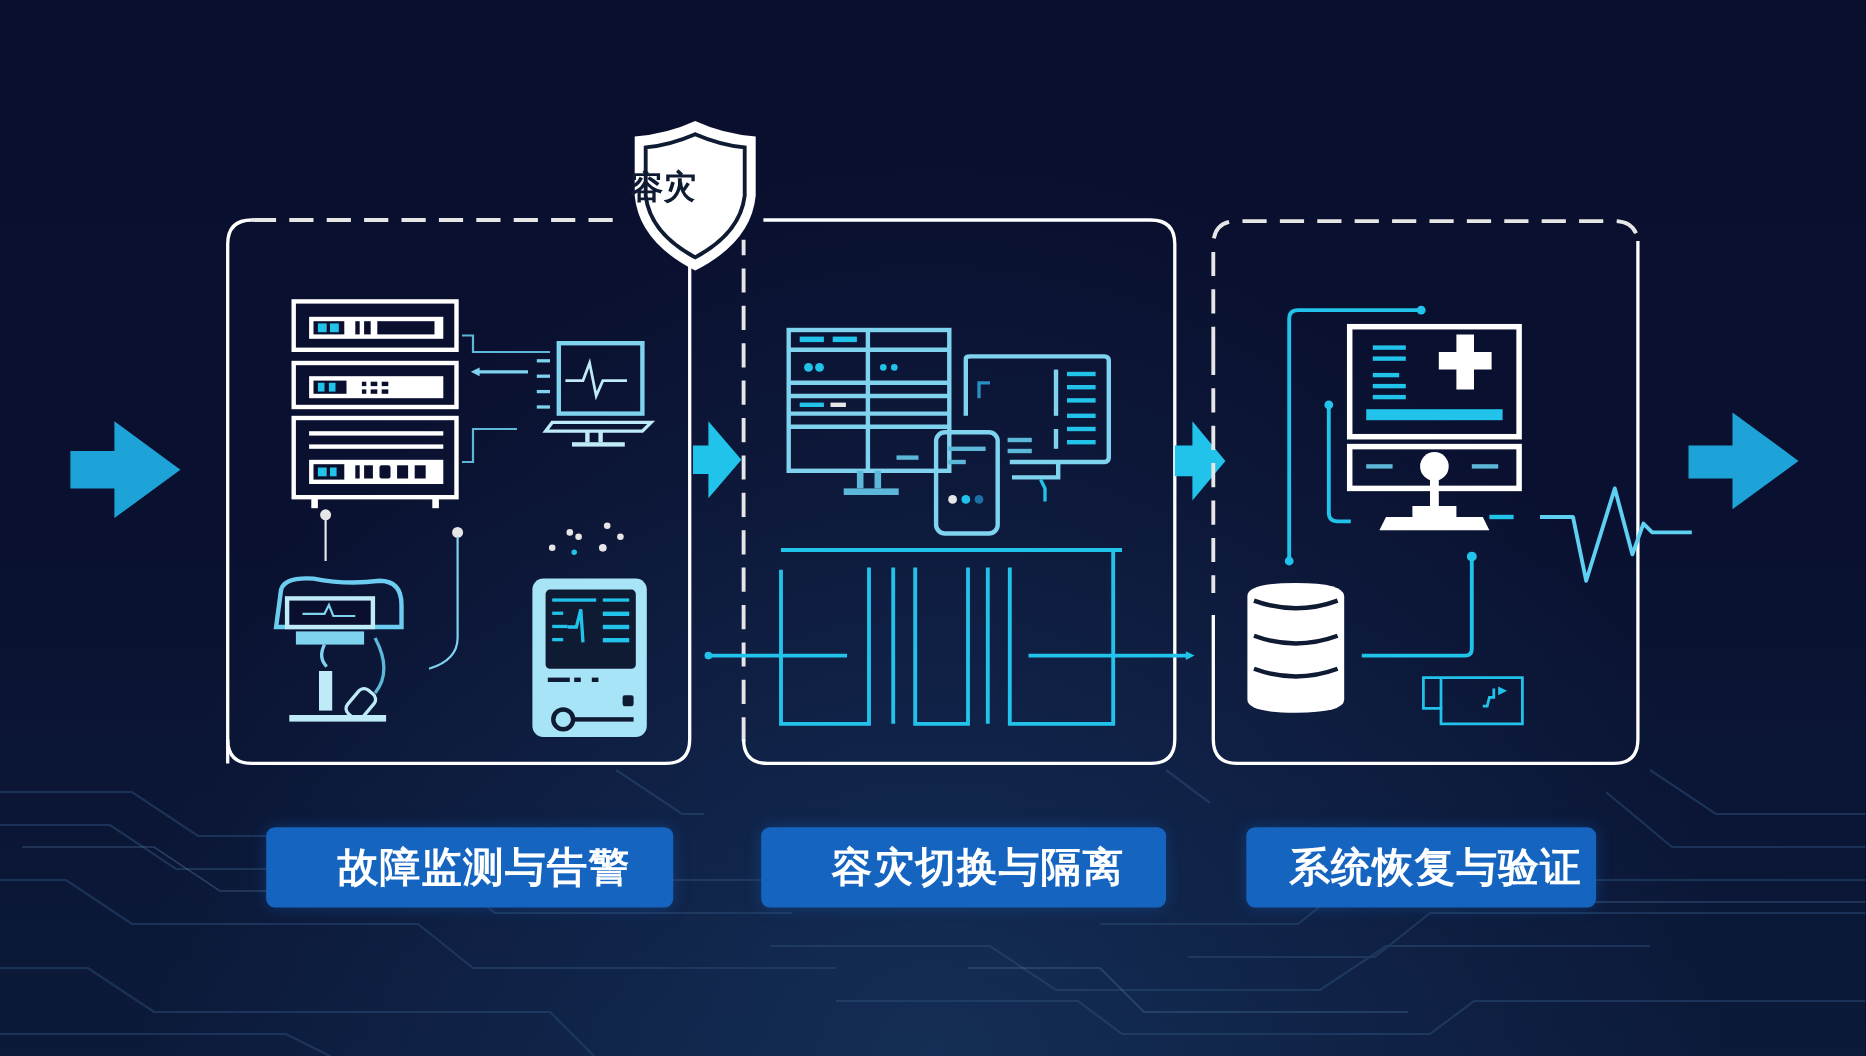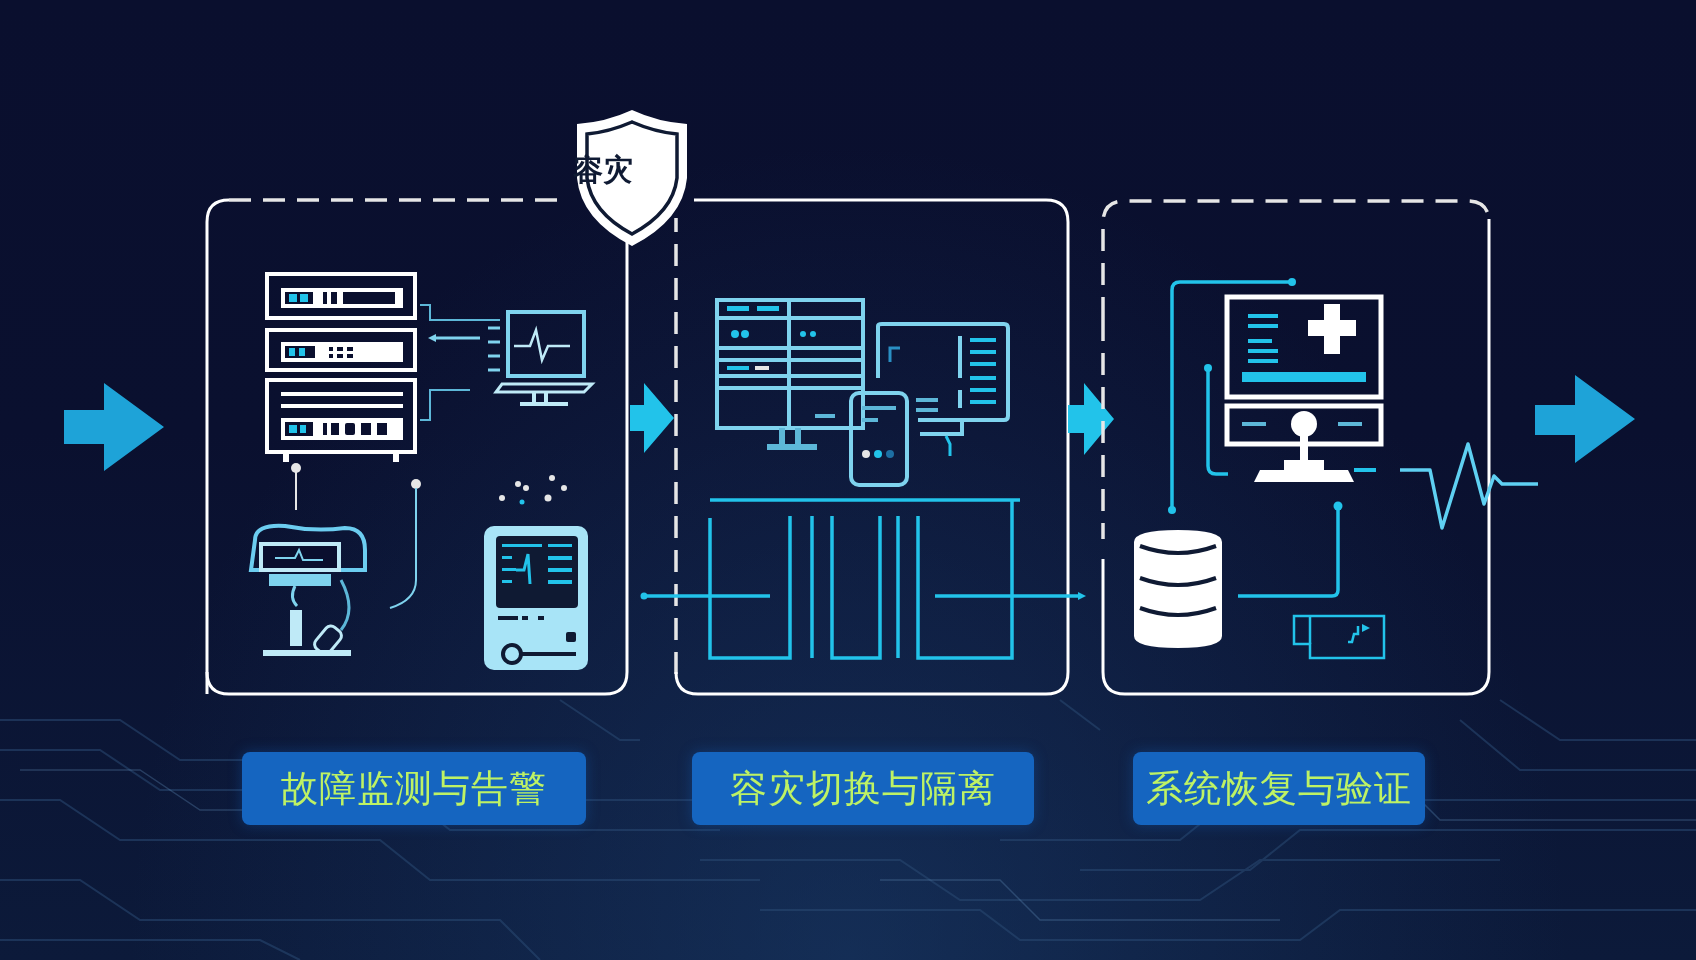--- a/index.html
+++ b/index.html
@@ -2,21 +2,21 @@
 <html><head>
 <meta charset="utf-8">
 <style>
   html,body{margin:0;padding:0;}
   body{width:1696px;height:960px;overflow:hidden;background:#0a0f2e;font-family:"DejaVu Sans","Liberation Sans",sans-serif;position:relative;}
   .bg{position:absolute;inset:0;background:
       radial-gradient(ellipse at 50% 100%, rgba(30,70,120,0.45) 0%, rgba(10,15,46,0) 60%),
       linear-gradient(180deg,#0a0f2e 0%,#0a102f 45%,#0c1a3a 100%);}
   .circuit{position:absolute;left:0;top:0;width:1696px;height:960px;}
   .arrow{position:absolute;}
-  .label{position:absolute;background:#1565c0;border-radius:8px;color:#bef264;font-weight:normal;font-size:37px;display:flex;align-items:center;justify-content:center;letter-spacing:1px;box-shadow:0 0 14px rgba(21,101,192,0.35);}
+  .label{position:absolute;background:#1565c0;border-radius:8px;color:#ffffff;font-weight:bold;font-size:37px;display:flex;align-items:center;justify-content:center;letter-spacing:1px;box-shadow:0 0 14px rgba(21,101,192,0.35);padding-left:26px;}
   .shield{position:absolute;left:573px;top:108px;width:118px;height:140px;}
   .shield-text{position:absolute;left:573px;top:150px;width:118px;text-align:left;color:#0f1a33;font-weight:bold;font-size:30px;}
   svg{position:absolute;overflow:visible;}
 </style>
 </head>
 <body>
 
 <div class="bg"></div>
 
 <svg class="circuit" width="1696" height="960" viewBox="0 0 1696 960">

